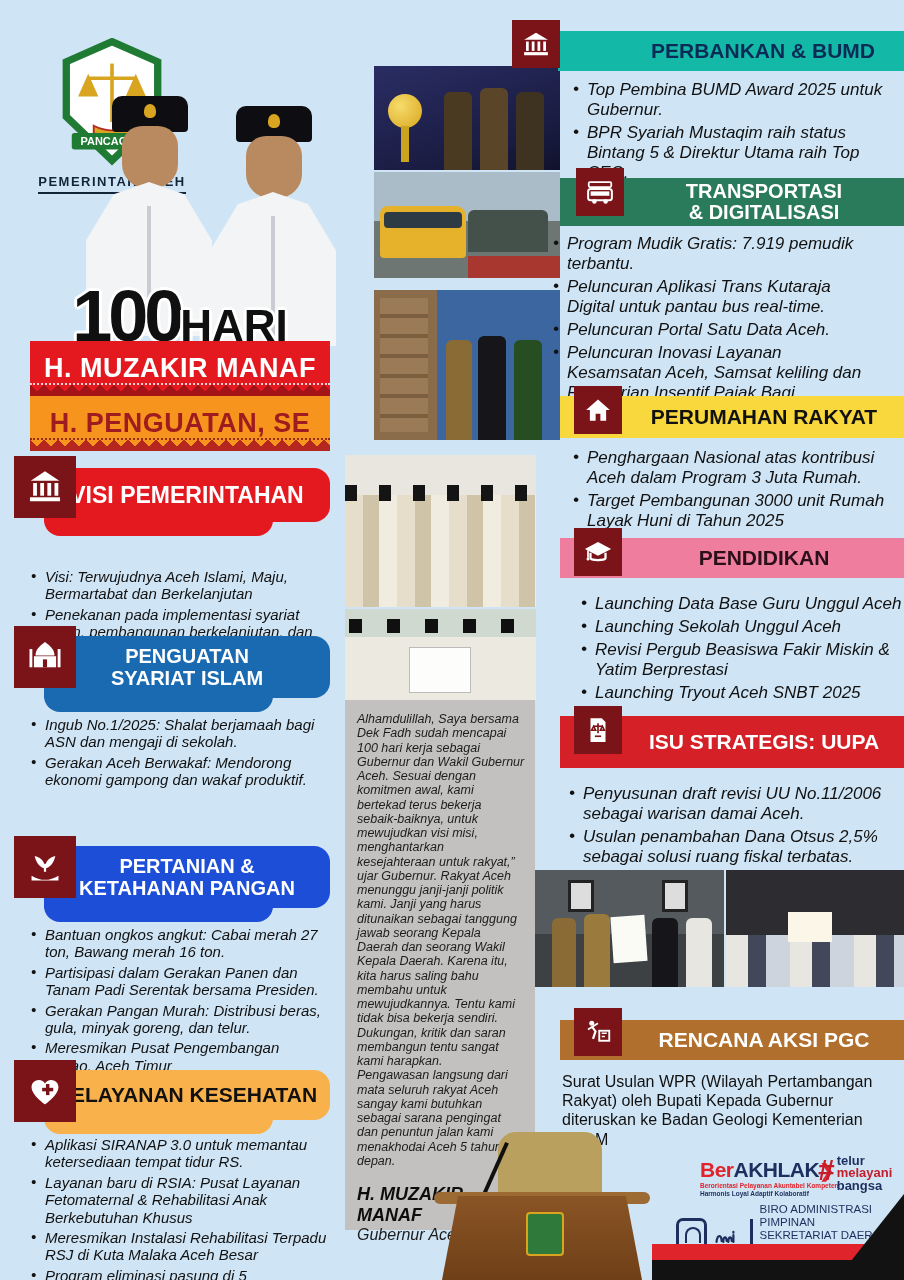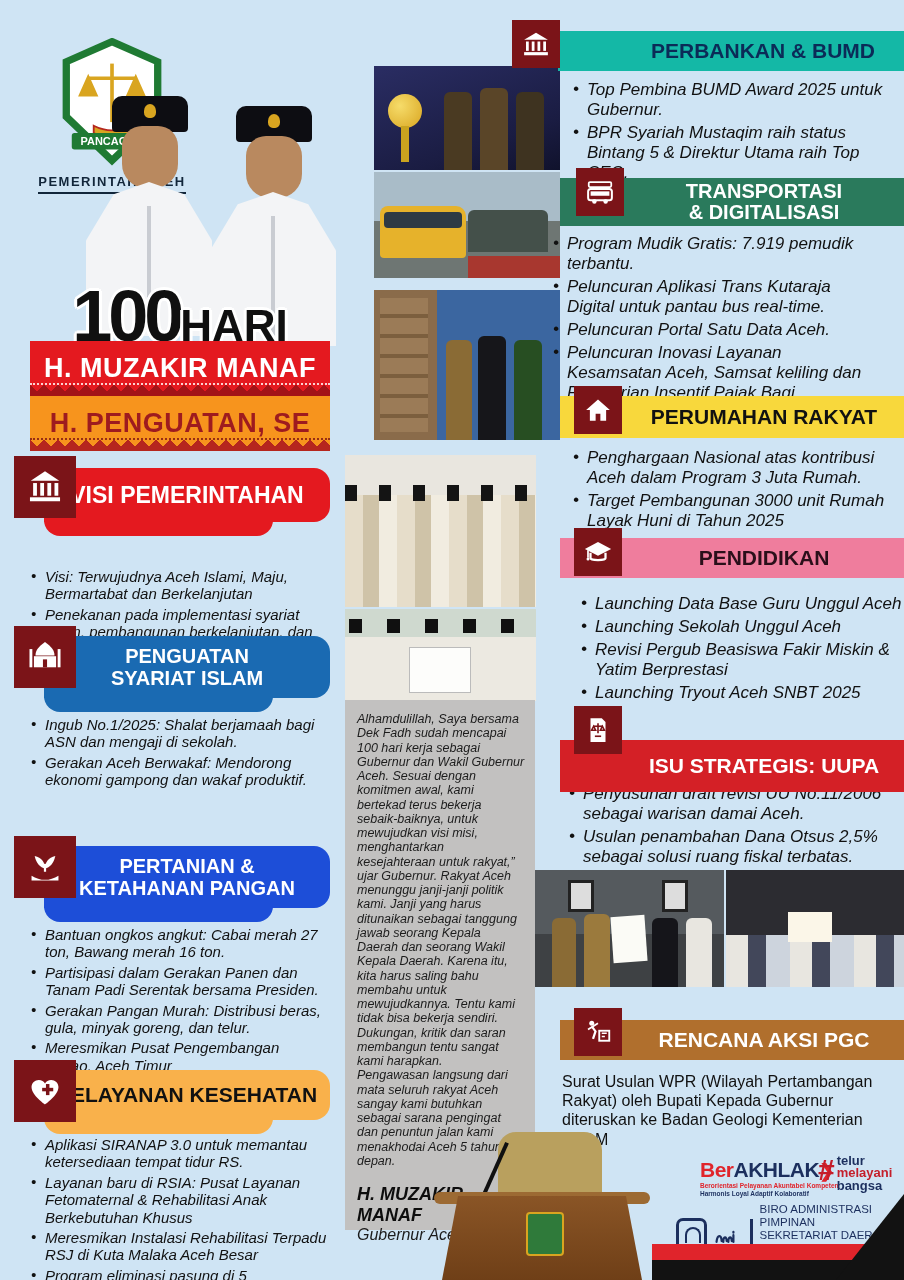--- a/index.html
+++ b/index.html
@@ -123,21 +123,21 @@
   .rs1 .isq{left:576px;top:168px;}
   .rs1 .rbar{left:560px;top:178px;width:344px;height:48px;background:#2a7a5c;font-size:20px;line-height:1.05;}
   .rs1 ul{left:552px;top:234px;}
   .rs2 .isq{left:574px;top:386px;}
   .rs2 .rbar{left:560px;top:396px;width:344px;height:42px;background:#f8d83c;color:#111;font-size:21px;}
   .rs2 ul{left:572px;top:448px;}
   .rs3 .isq{left:574px;top:528px;}
   .rs3 .rbar{left:560px;top:538px;width:344px;height:40px;background:#ef7d9d;color:#2b0f1a;font-size:21px;}
   .rs3 ul{left:580px;top:594px;}
   .rs4 .isq{left:574px;top:706px;}
-  .rs4 .rbar{left:560px;top:740px;width:344px;height:52px;background:#d42026;font-size:21px;}
+  .rs4 .rbar{left:560px;top:716px;width:344px;height:52px;background:#d42026;font-size:21px;}
   .rs4 ul{left:568px;top:784px;}
   .rs5 .isq{left:574px;top:1008px;}
   .rs5 .rbar{left:560px;top:1020px;width:344px;height:40px;background:#b06f2d;font-size:21px;}
   .pgc-text{left:562px;top:1072px;width:340px;font-size:16px;line-height:1.2;}
 
   
   .berakhlak{left:700px;top:1158px;width:150px;}
   .berakhlak .wordmark{font-size:21px;font-weight:bold;letter-spacing:-.5px;}
   .berakhlak .wordmark .p1{color:#e0242b;}
   .berakhlak .wordmark .p2{color:#1c2f5e;}

